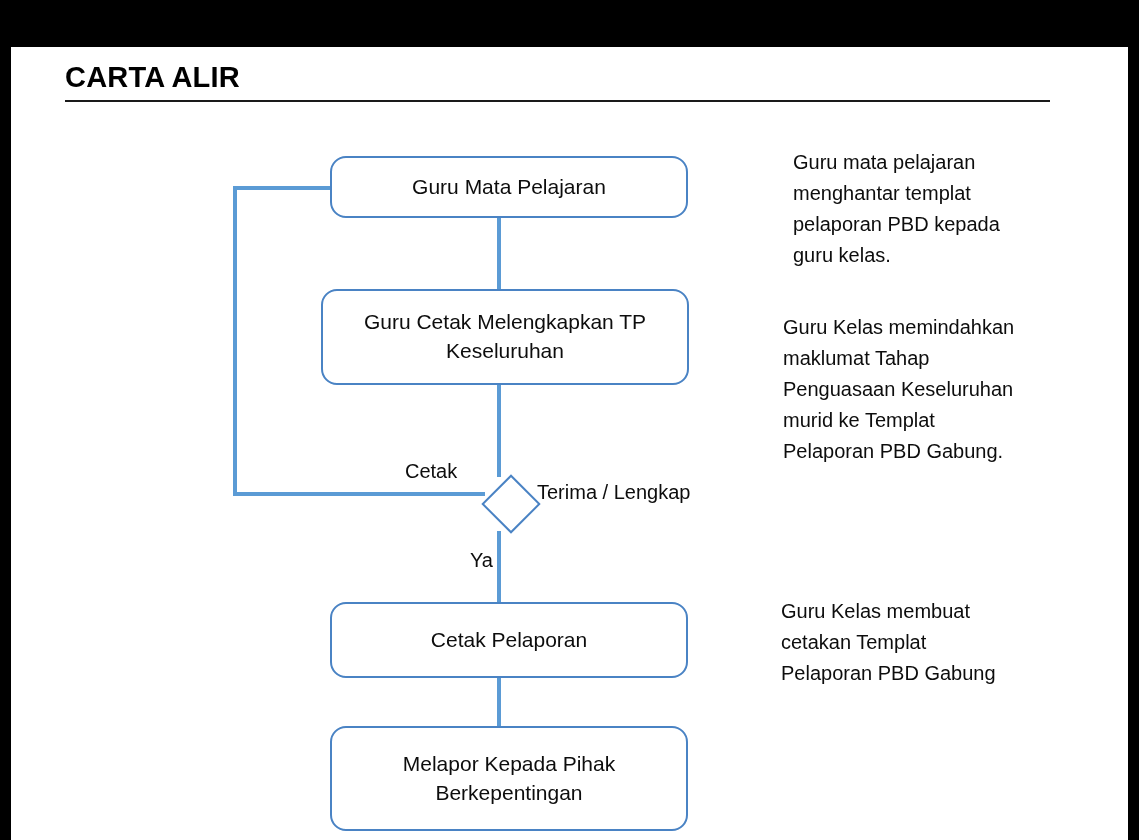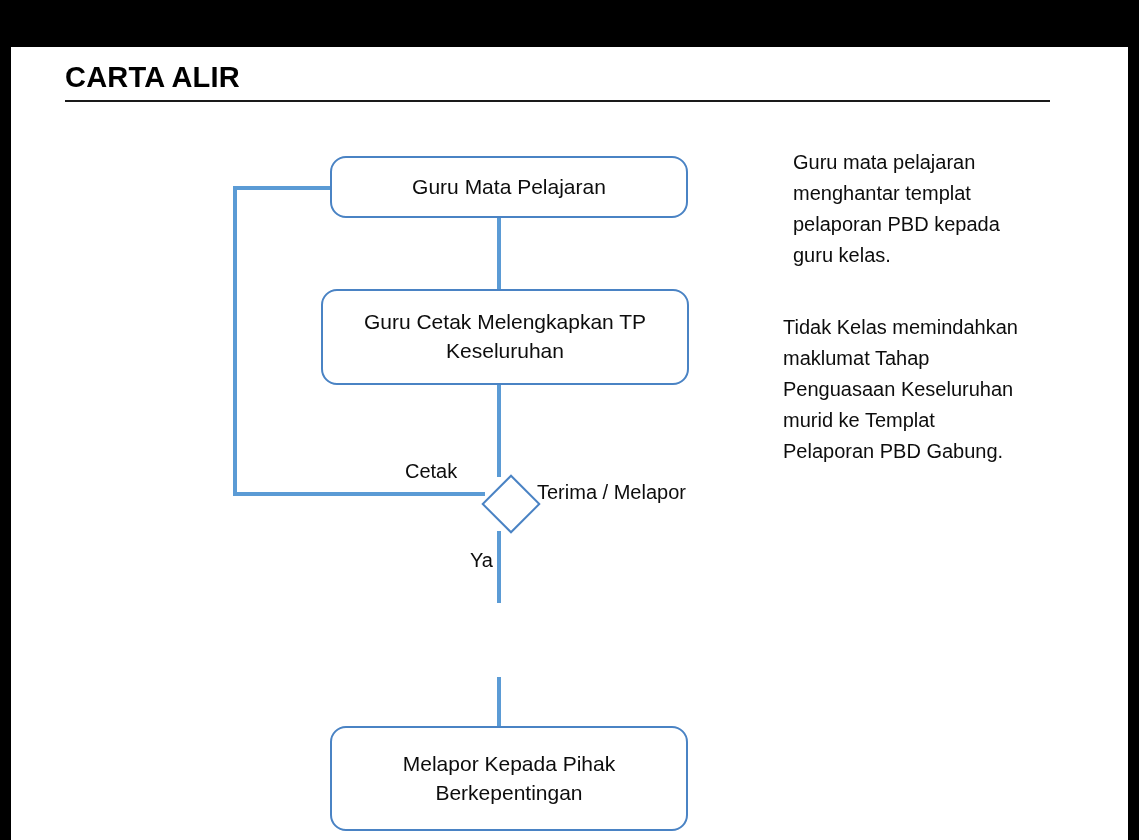--- a/index.html
+++ b/index.html
@@ -192,36 +192,42 @@
 
       <div class="flow-box" id="box-guru-kelas-tp">
         <span class="flow-box-label">Guru Cetak Melengkapkan TP
 Keseluruhan</span>
       </div>
 
       <div id="decision-diamond">
         <div class="diamond-shape"></div>
       </div>
 
+      <div class="flow-box" id="box-cetak-pelaporan">
+        <span class="flow-box-label">Cetak Pelaporan</span>
+      </div>
 
       <div class="flow-box" id="box-melapor-pihak">
         <span class="flow-box-label">Melapor Kepada Pihak
 Berkepentingan</span>
       </div>
 
       <div class="edge-label" id="label-tidak">Cetak</div>
       <div class="edge-label" id="label-ya">Ya</div>
-      <div class="edge-label" id="label-terima">Terima / Melapor</div>
+      <div class="edge-label" id="label-terima">Terima / Lengkap</div>
 
     </div>
 
     <div class="annotation" id="annotation-1">Guru mata pelajaran
 menghantar templat
 pelaporan PBD kepada
 guru kelas.</div>
-    <div class="annotation" id="annotation-2">Tidak Kelas memindahkan
+    <div class="annotation" id="annotation-2">Guru Kelas memindahkan
 maklumat Tahap
 Penguasaan Keseluruhan
 murid ke Templat
 Pelaporan PBD Gabung.</div>
+    <div class="annotation" id="annotation-3">Guru Kelas membuat
+cetakan  Templat
+Pelaporan PBD Gabung</div>
 
   </div>
 </div>
 
 </body></html>

